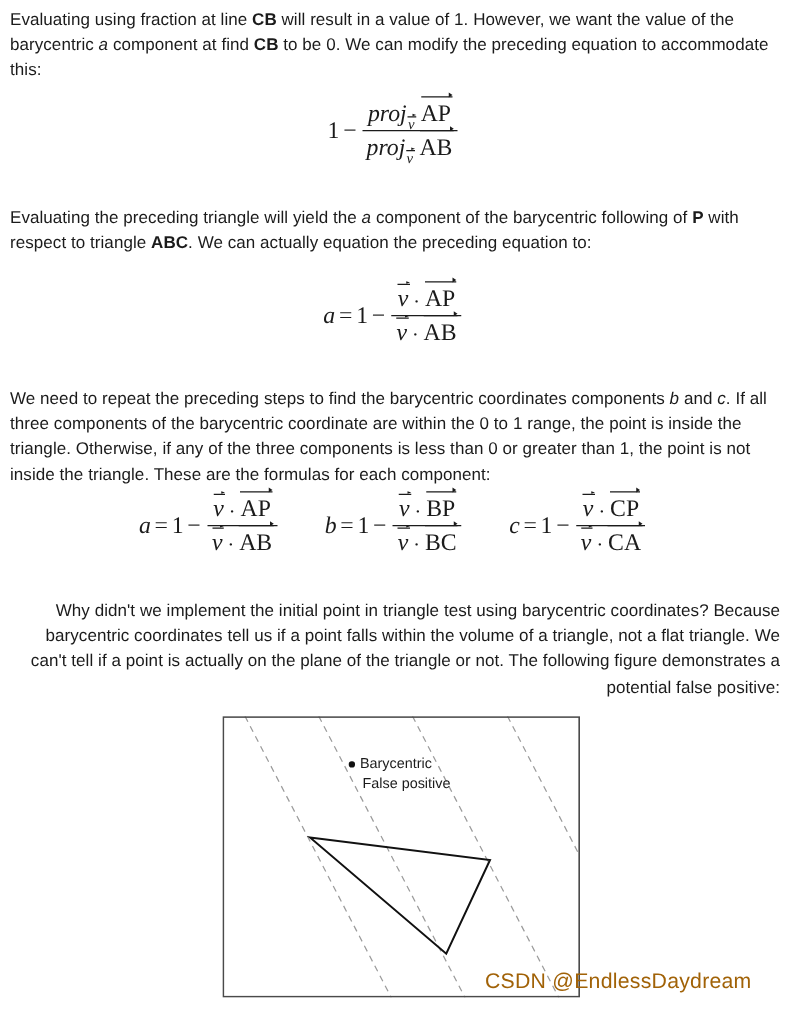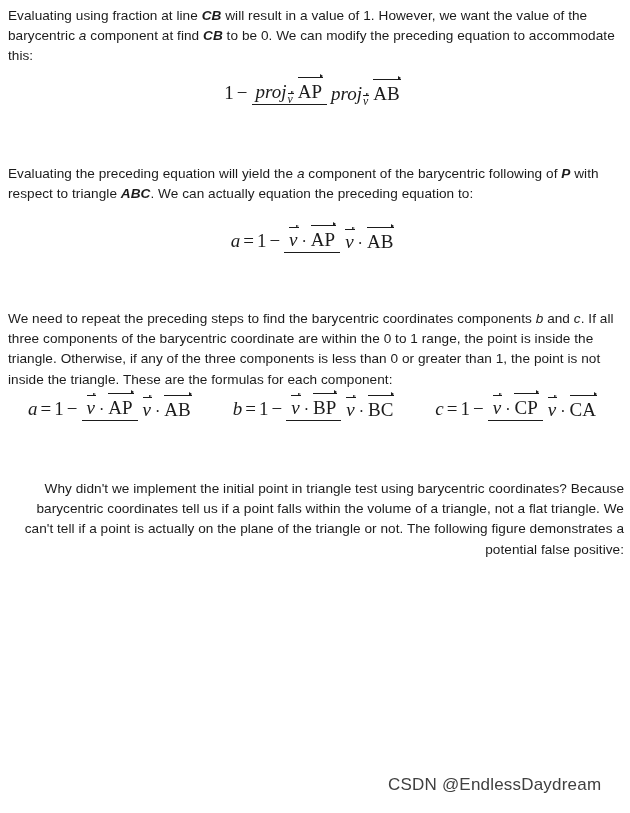--- a/index.html
+++ b/index.html
@@ -27,21 +27,21 @@
     line-height: 20.2px;
     margin: 0;
     color: #1b1b1b;
     letter-spacing: 0.05px;
   }
   .p1 { position: absolute; left: 8px; top: 6px; width: 616px; }
   .p2 { position: absolute; left: 8px; top: 164px; width: 616px; }
   .p3 { position: absolute; left: 8px; top: 309px; width: 616px; }
   .p4 { position: absolute; left: 8px; top: 479px; width: 616px; text-align: right; }
 
-  b { font-weight: bold; font-style: italic; }
+  b { font-weight: bold; }
   i { font-style: italic; }
 
   
   .eq-block {
     position: absolute;
     width: 630px;
     left: 0;
     text-align: center;
     font-family: "Liberation Serif", serif;
     color: #1b1b1b;
@@ -58,21 +58,21 @@
   }
   .eq3 .mrow { margin: 0 16px; }
 
   .mi { font-style: italic; font-family: "Liberation Serif", serif; }
   .mn { font-style: normal; font-family: "Liberation Serif", serif; }
   .mop { font-style: normal; padding: 0 3px; font-family: "Liberation Serif", serif; }
   .dotop { font-style: normal; padding: 0 3px; font-size: 16px; }
 
   .frac {
     display: inline-flex;
-    flex-direction: row;
+    flex-direction: column;
     align-items: center;
     vertical-align: middle;
     margin: 0 1px;
   }
   .frac > .num {
     padding: 0 4px 1px 4px;
     border-bottom: 1.2px solid #1b1b1b;
     display: flex;
     align-items: flex-end;
     justify-content: center;
@@ -212,21 +212,21 @@
           <span class="projname">proj</span>
             <span class="subv"><span class="vhat">v</span></span>
             <span style="width:3px;display:inline-block"></span>
             <span class="vecarrow">AB</span>
         </span>
       </span>
     </span>
   </div>
 
   <p class="para p2">
-    <span>Evaluating the preceding equation will yield the </span><i>a</i><span> component of the barycentric following of </span><b>P</b><span> with respect to triangle </span><b>ABC</b><span>. We can actually equation the preceding equation to:</span>
+    <span>Evaluating the preceding triangle will yield the </span><i>a</i><span> component of the barycentric following of </span><b>P</b><span> with respect to triangle </span><b>ABC</b><span>. We can actually equation the preceding equation to:</span>
   </p>
 
   <div class="eq-block eq2">
     <span class="mrow">
       <span class="mi">a</span>
       <span class="mop">=</span>
       <span class="mn">1</span>
       <span class="mop">−</span>
       <span class="frac">
         <span class="num">
@@ -303,16 +303,38 @@
             <span class="vecarrow">CA</span>
         </span>
       </span>
     </span>
   </div>
 
   <p class="para p4">
     <span>Why didn't we implement the initial point in triangle test using barycentric coordinates? Because barycentric coordinates tell us if a point falls within the volume of a triangle, not a flat triangle. We can't tell if a point is actually on the plane of the triangle or not. The following figure demonstrates a potential false positive:</span>
   </p>
 
-
-  <div class="watermark" style="color: #404040;">CSDN @EndlessDaydream</div>
+  <div class="figure">
+    <svg width="286" height="225" viewBox="0 0 286 225">
+      <defs>
+        <clipPath id="figclip">
+            <rect x="0" y="0" width="286" height="225"></rect>
+          </clipPath>
+      </defs>
+      <g clip-path="url(#figclip)">
+        <g id="dashed-group">
+            <line x1="18" y1="0" x2="135" y2="225" stroke="#9b9b9b" stroke-width="1" stroke-dasharray="5 4"></line>
+            <line x1="77" y1="0" x2="194" y2="225" stroke="#9b9b9b" stroke-width="1" stroke-dasharray="5 4"></line>
+            <line x1="152" y1="0" x2="269" y2="225" stroke="#9b9b9b" stroke-width="1" stroke-dasharray="5 4"></line>
+            <line x1="228" y1="0" x2="286" y2="112" stroke="#9b9b9b" stroke-width="1" stroke-dasharray="5 4"></line>
+          </g>
+        <polygon id="triangle-shape" fill="none" stroke="#111111" stroke-width="1.6" points="70,97 214,115 179,190"></polygon>
+      </g>
+      <rect x="0.6" y="0.6" width="284.8" height="223.8" fill="none" stroke="#4a4a4a" stroke-width="1.4"></rect>
+    </svg>
+    <span class="fig-dot" style="background: rgb(17, 17, 17);"></span>
+    <span class="fig-label l1">Barycentric</span>
+    <span class="fig-label l2">False positive</span>
+  </div>
+
+  <div class="watermark" style="color: #a16207;">CSDN @EndlessDaydream</div>
 
 </div>
 
 </body></html>

